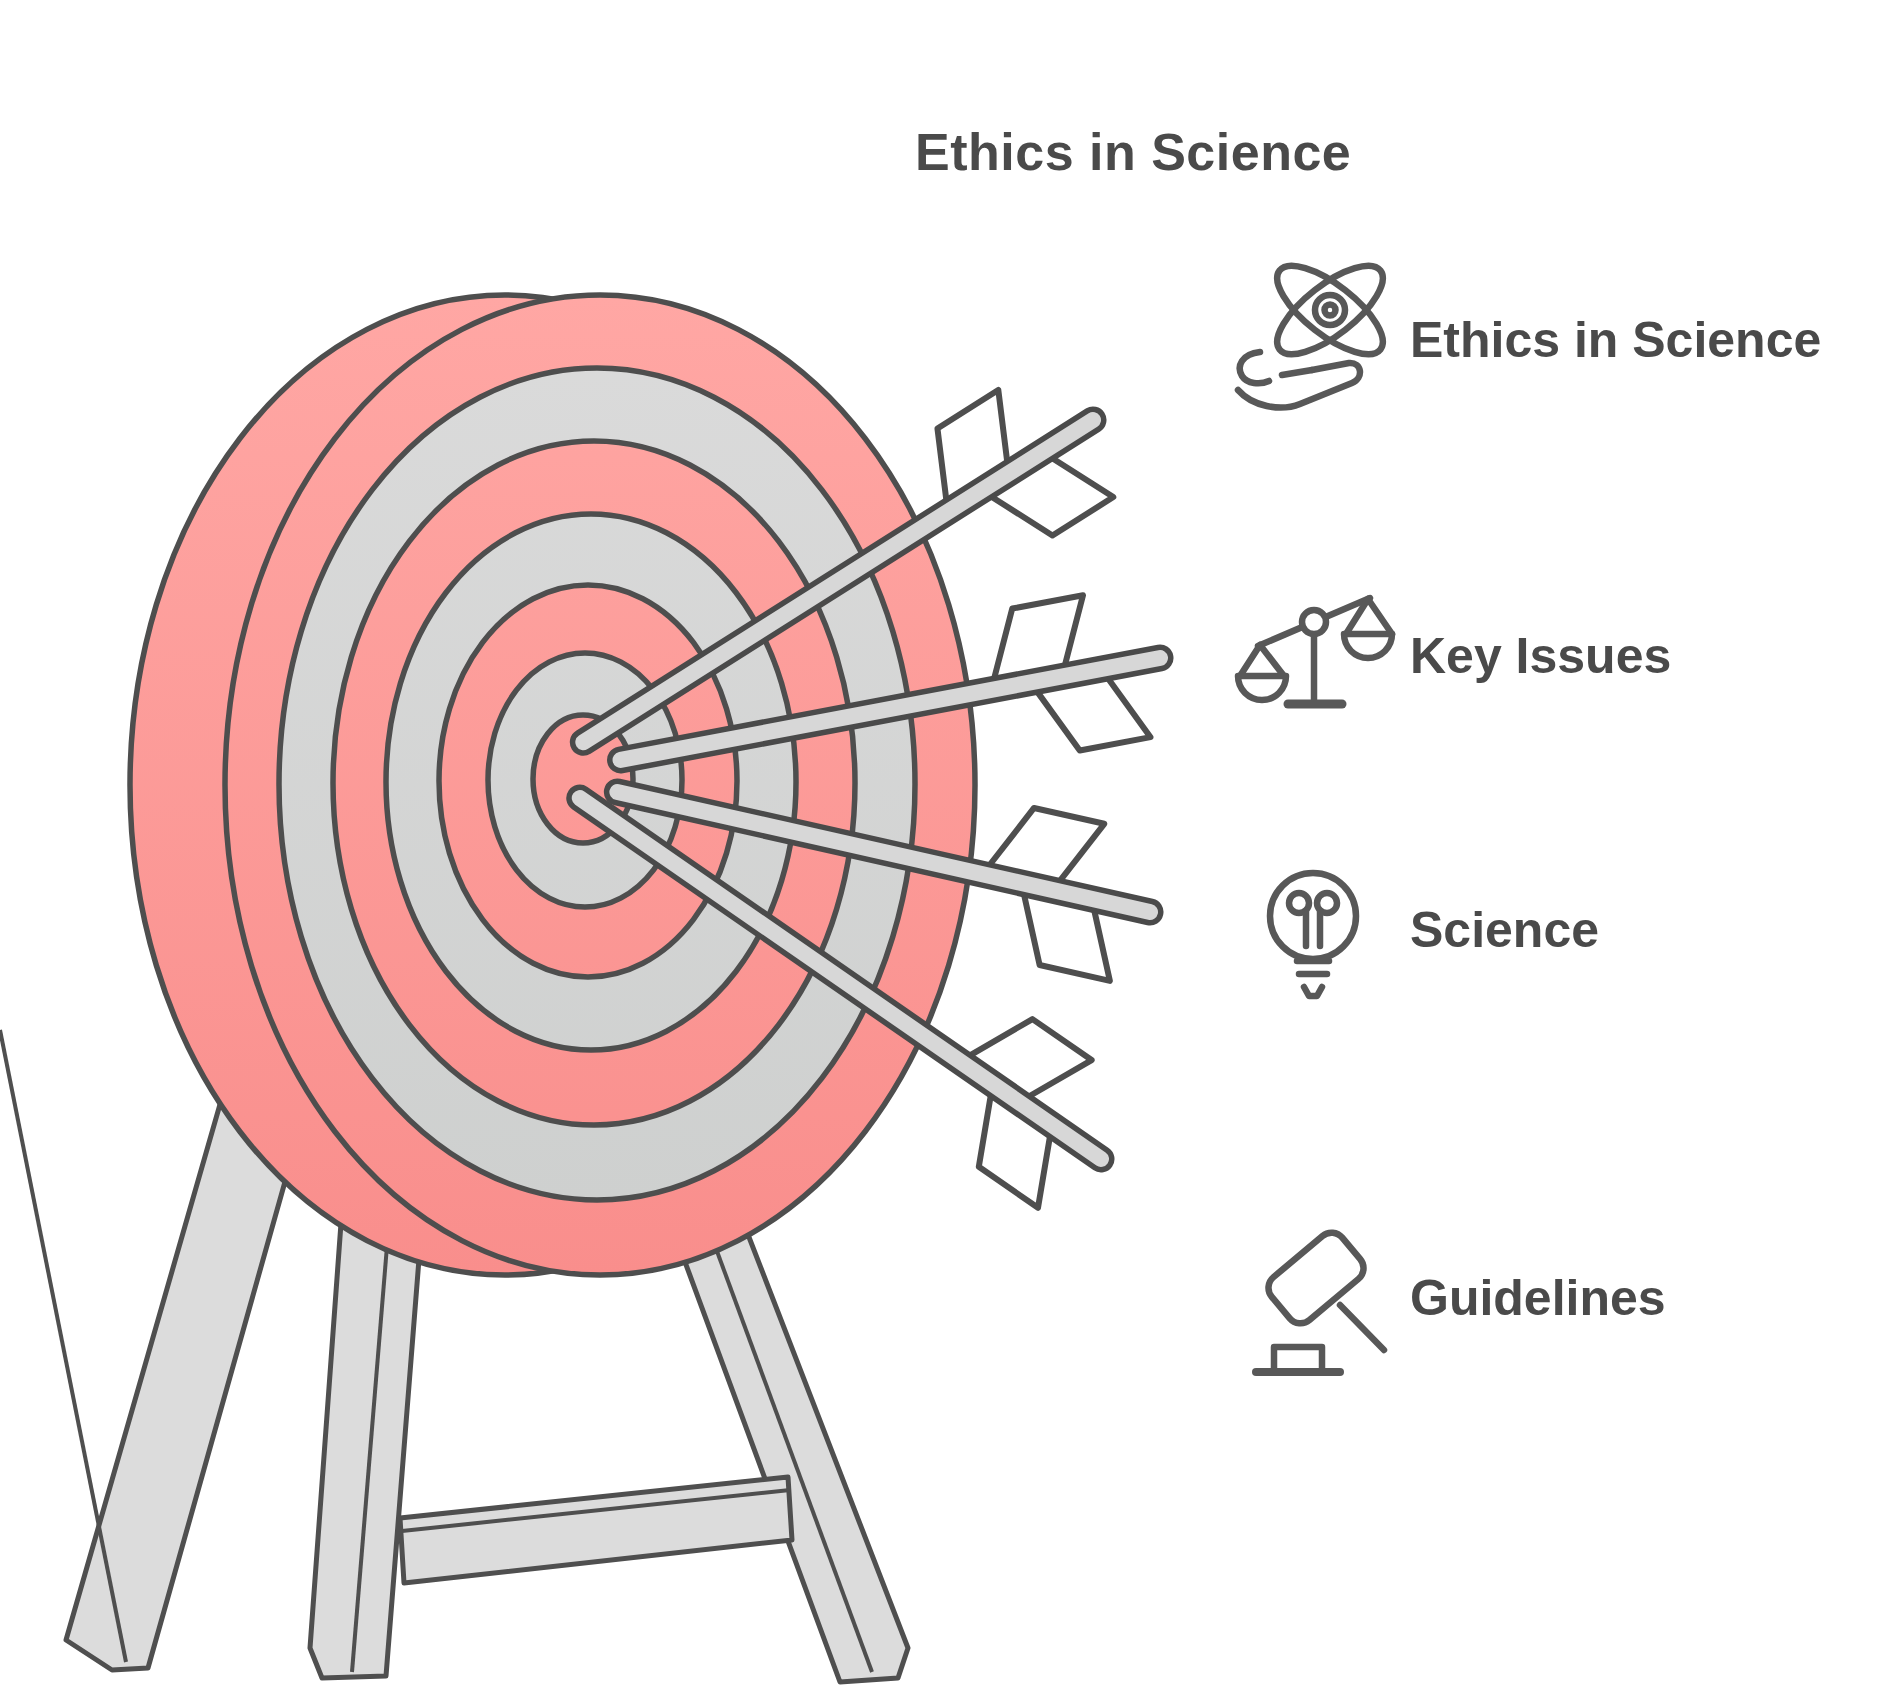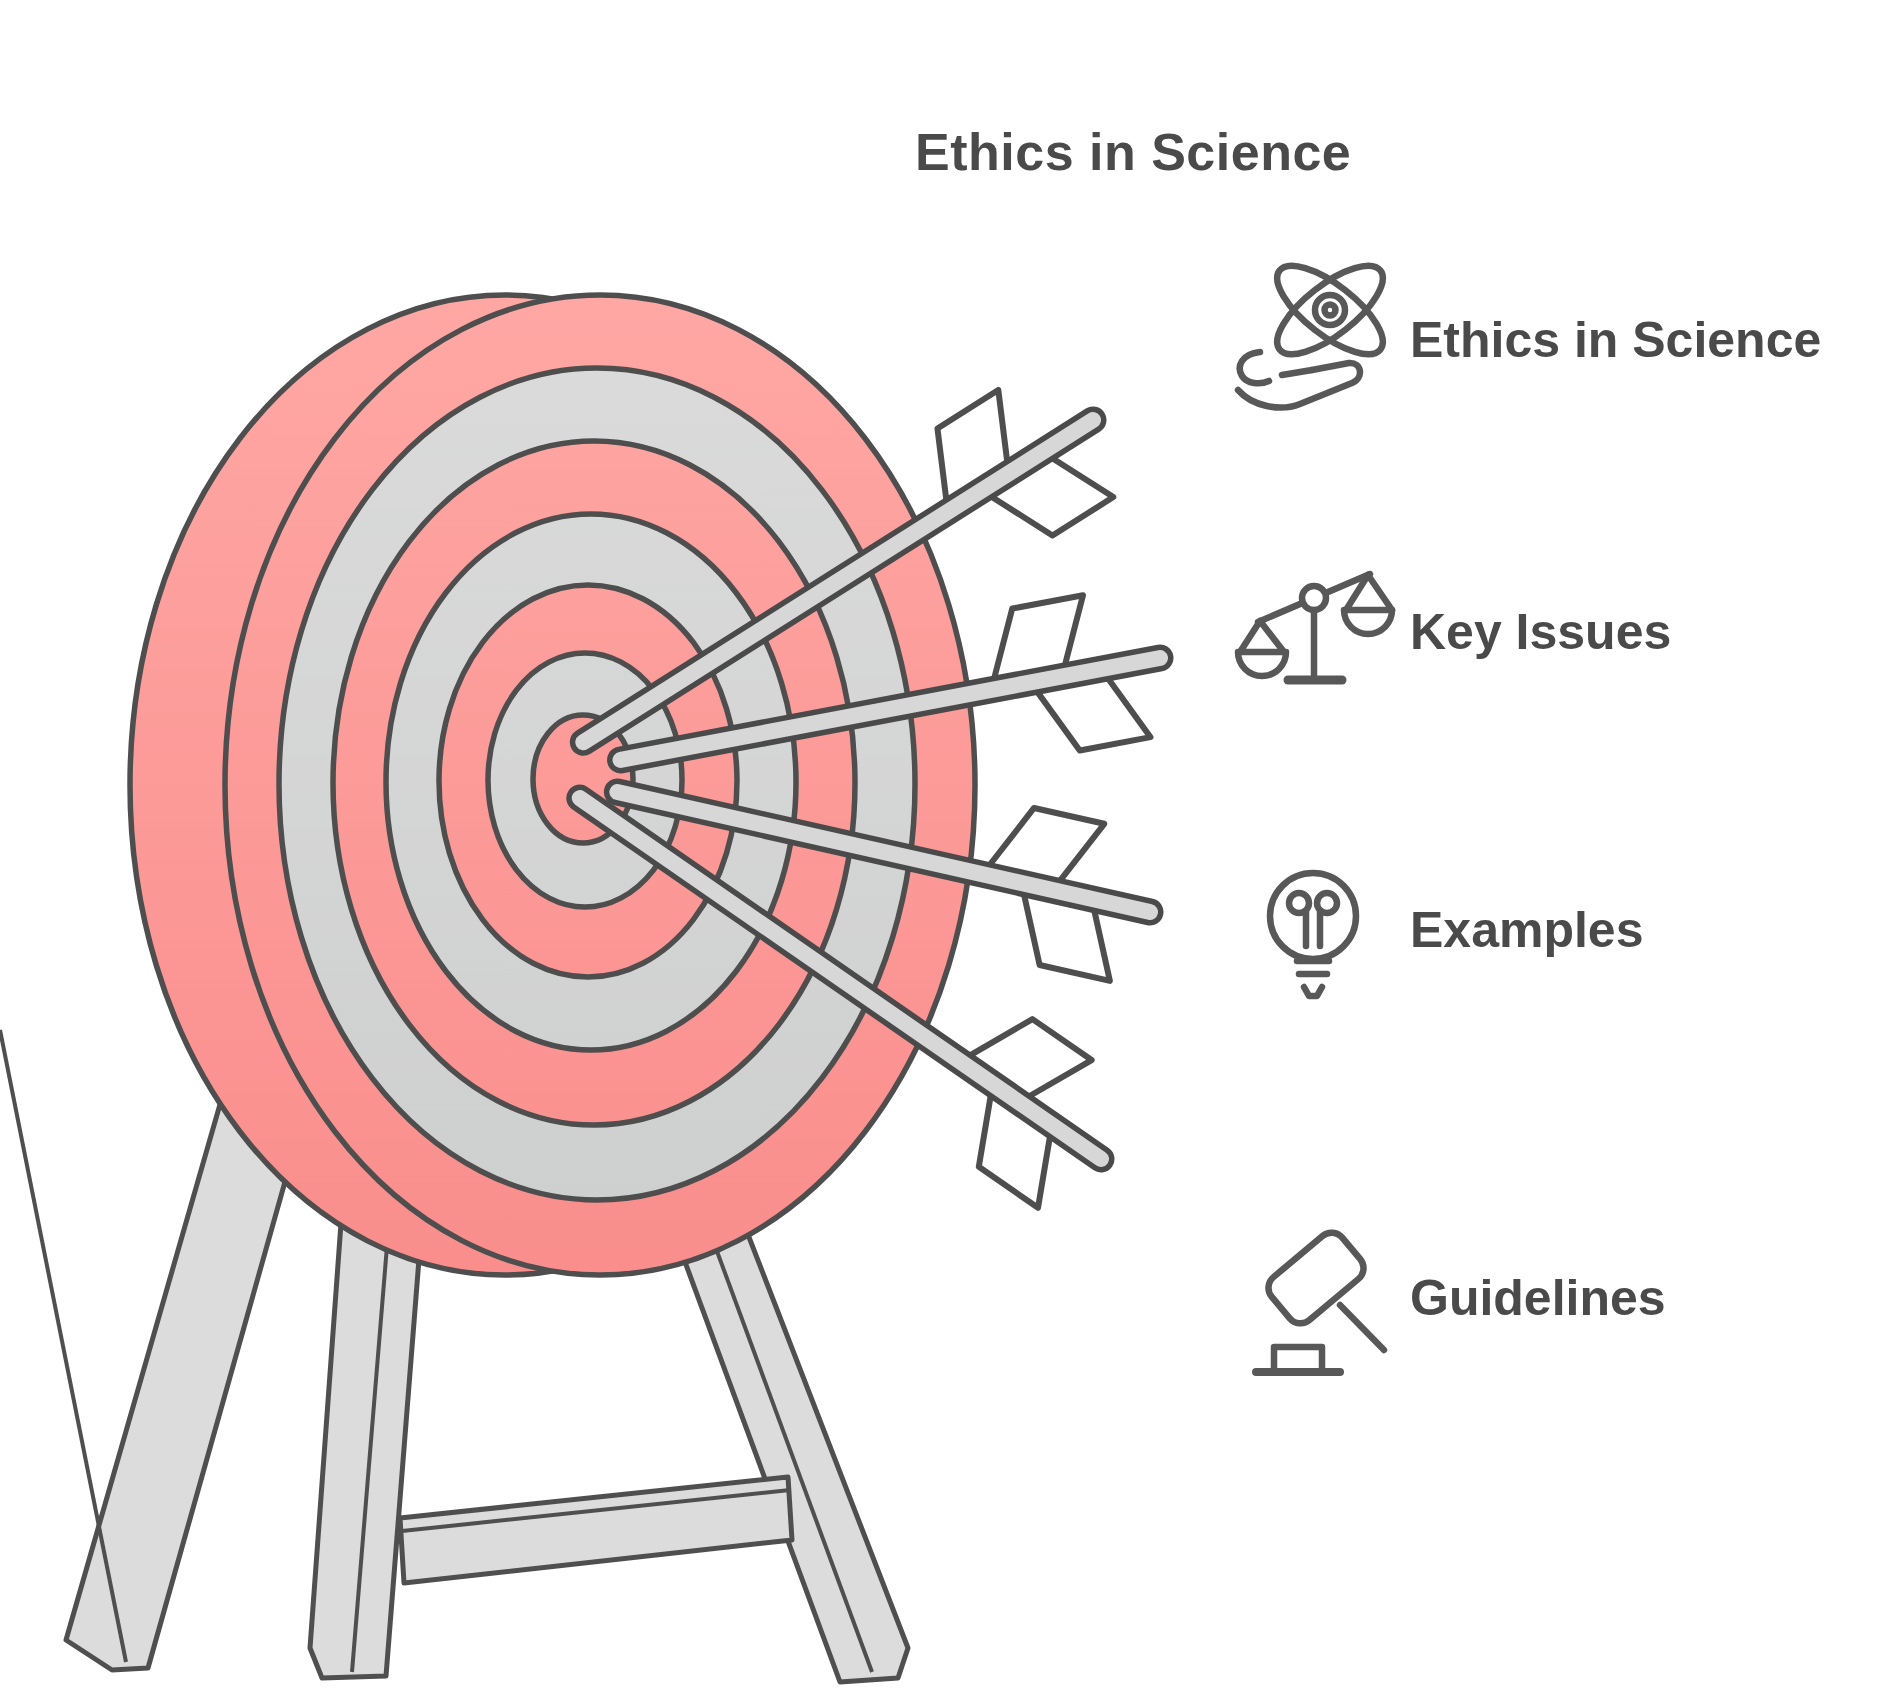--- a/index.html
+++ b/index.html
@@ -14,21 +14,21 @@
   .page-title{
     position:absolute;left:915px;top:122px;
     font-size:52px;font-weight:bold;color:#4a4a4a;
     white-space:nowrap;letter-spacing:0.5px;
   }
   .illustration{position:absolute;left:0;top:0;}
   .legend-row{
     position:absolute;left:1230px;height:160px;width:640px;
     display:flex;align-items:center;gap:10px;
   }
-  .row-1{top:260px}.row-2{top:552px}.row-3{top:850px}.row-4{top:1218px}
+  .row-1{top:260px}.row-2{top:576px}.row-3{top:850px}.row-4{top:1218px}
   .row-icon{flex:0 0 auto;}
   .row-label{
     font-size:50px;font-weight:bold;color:#4a4a4a;white-space:nowrap;
   }
   
   .ink{stroke:#4e4e4e;fill:none;}
   .icon-stroke{stroke:#585858;stroke-width:6.5;fill:none;stroke-linecap:round;stroke-linejoin:round;}
 </style>
 </head>
 <body>
@@ -141,21 +141,21 @@
         <circle cx="1315" cy="916" r="43"></circle>
         <circle cx="1301" cy="903" r="10"></circle>
         <circle cx="1329" cy="903" r="10"></circle>
         <line x1="1308" y1="911" x2="1308" y2="946"></line>
         <line x1="1322" y1="911" x2="1322" y2="946"></line>
         <line x1="1299" y1="961" x2="1331" y2="961"></line>
         <line x1="1301" y1="974" x2="1329" y2="974"></line>
         <path d="M 1306,987 L 1311,996 L 1319,996 L 1324,987"></path>
       </g>
     </svg>
-    <span class="row-label">Examples</span>
+    <span class="row-label">Science</span>
   </div>
 
   <div class="legend-row row-4">
     <svg class="row-icon" width="170" height="160" viewBox="1232 1170 170 160">
       <g class="icon-stroke">
         <rect x="-46" y="-28" width="92" height="56" rx="14" transform="translate(1318,1230) rotate(-40)"></rect>
         <line x1="1342" y1="1257" x2="1386" y2="1302"></line>
         <path d="M 1276,1322 L 1276,1299 L 1324,1299 L 1324,1322"></path>
         <line x1="1258" y1="1324" x2="1342" y2="1324" stroke-width="8"></line>
       </g>

